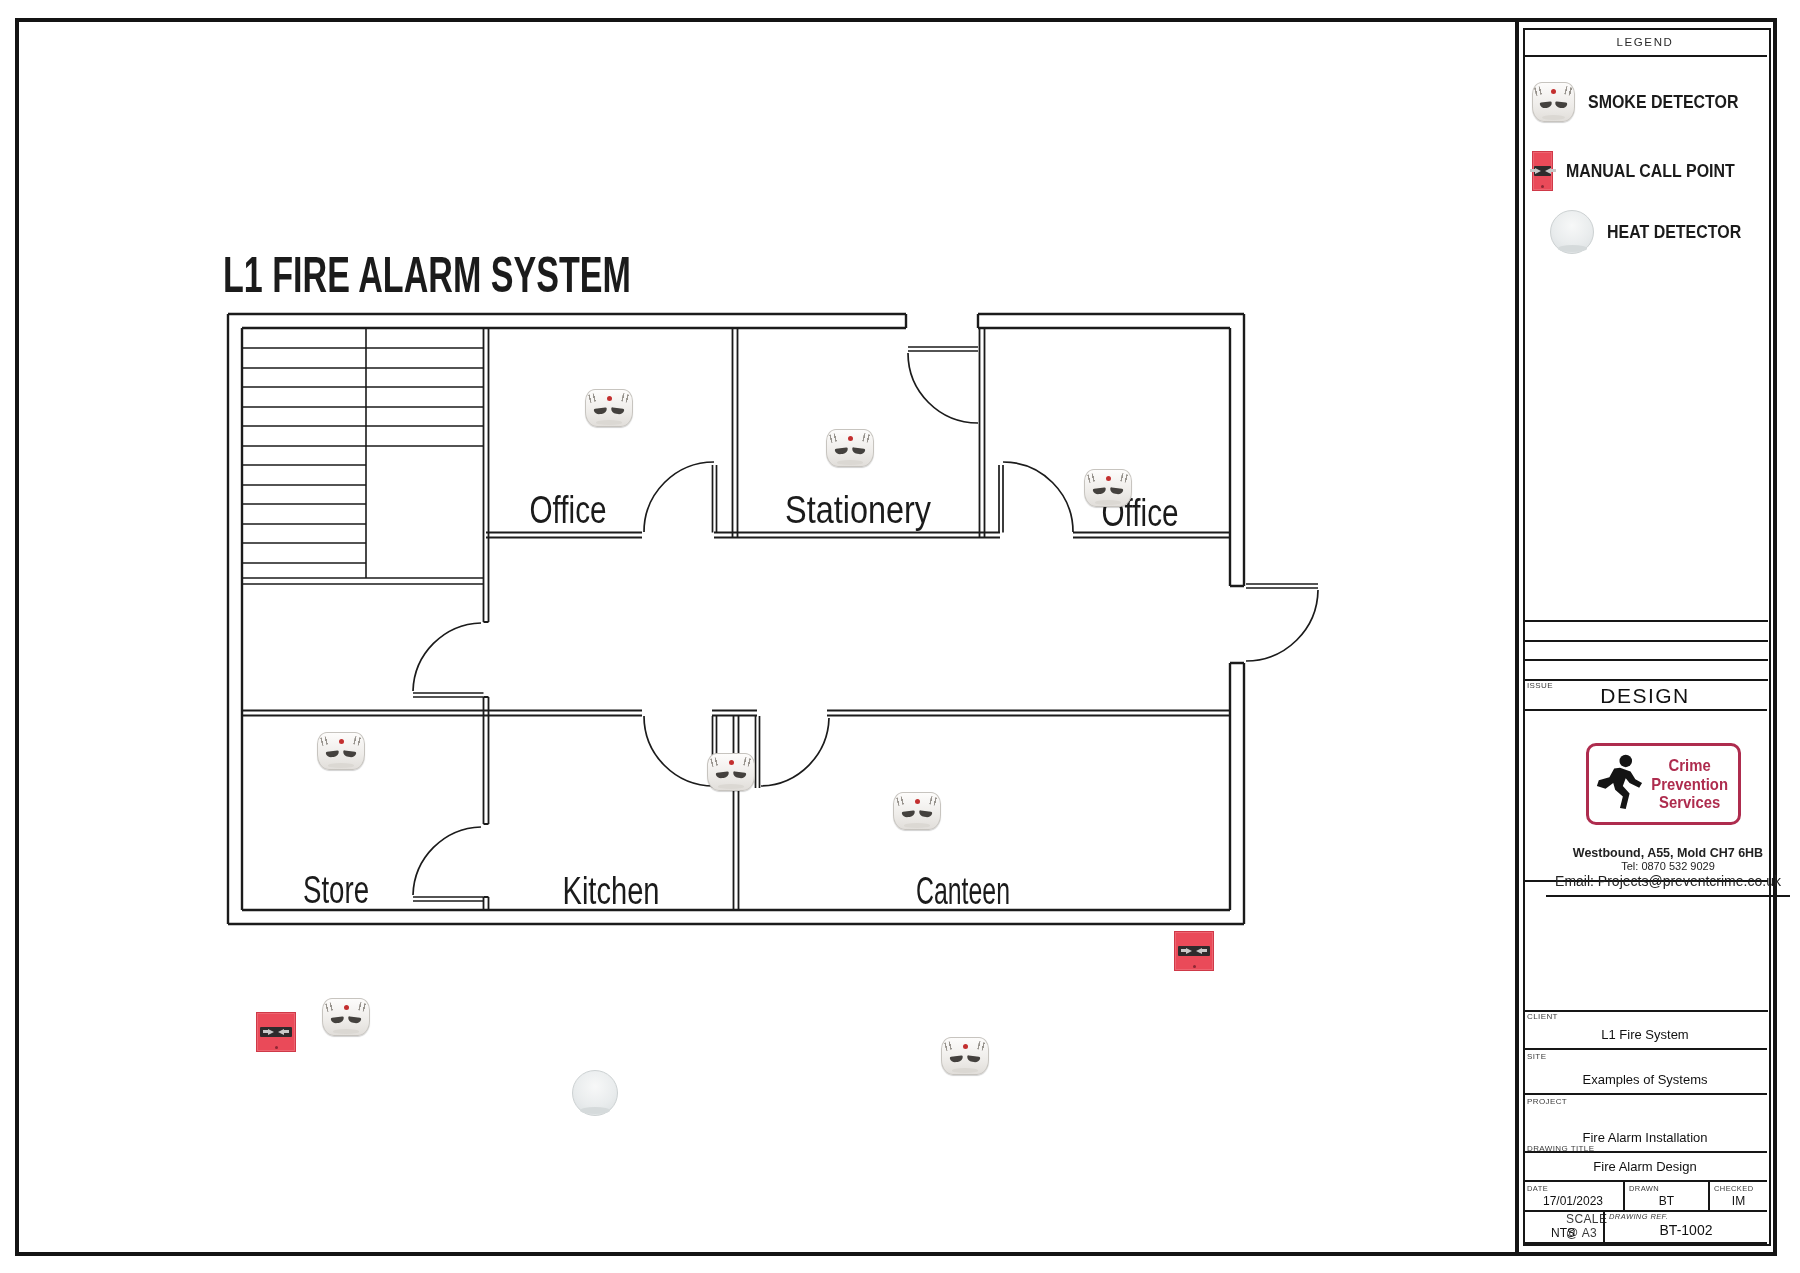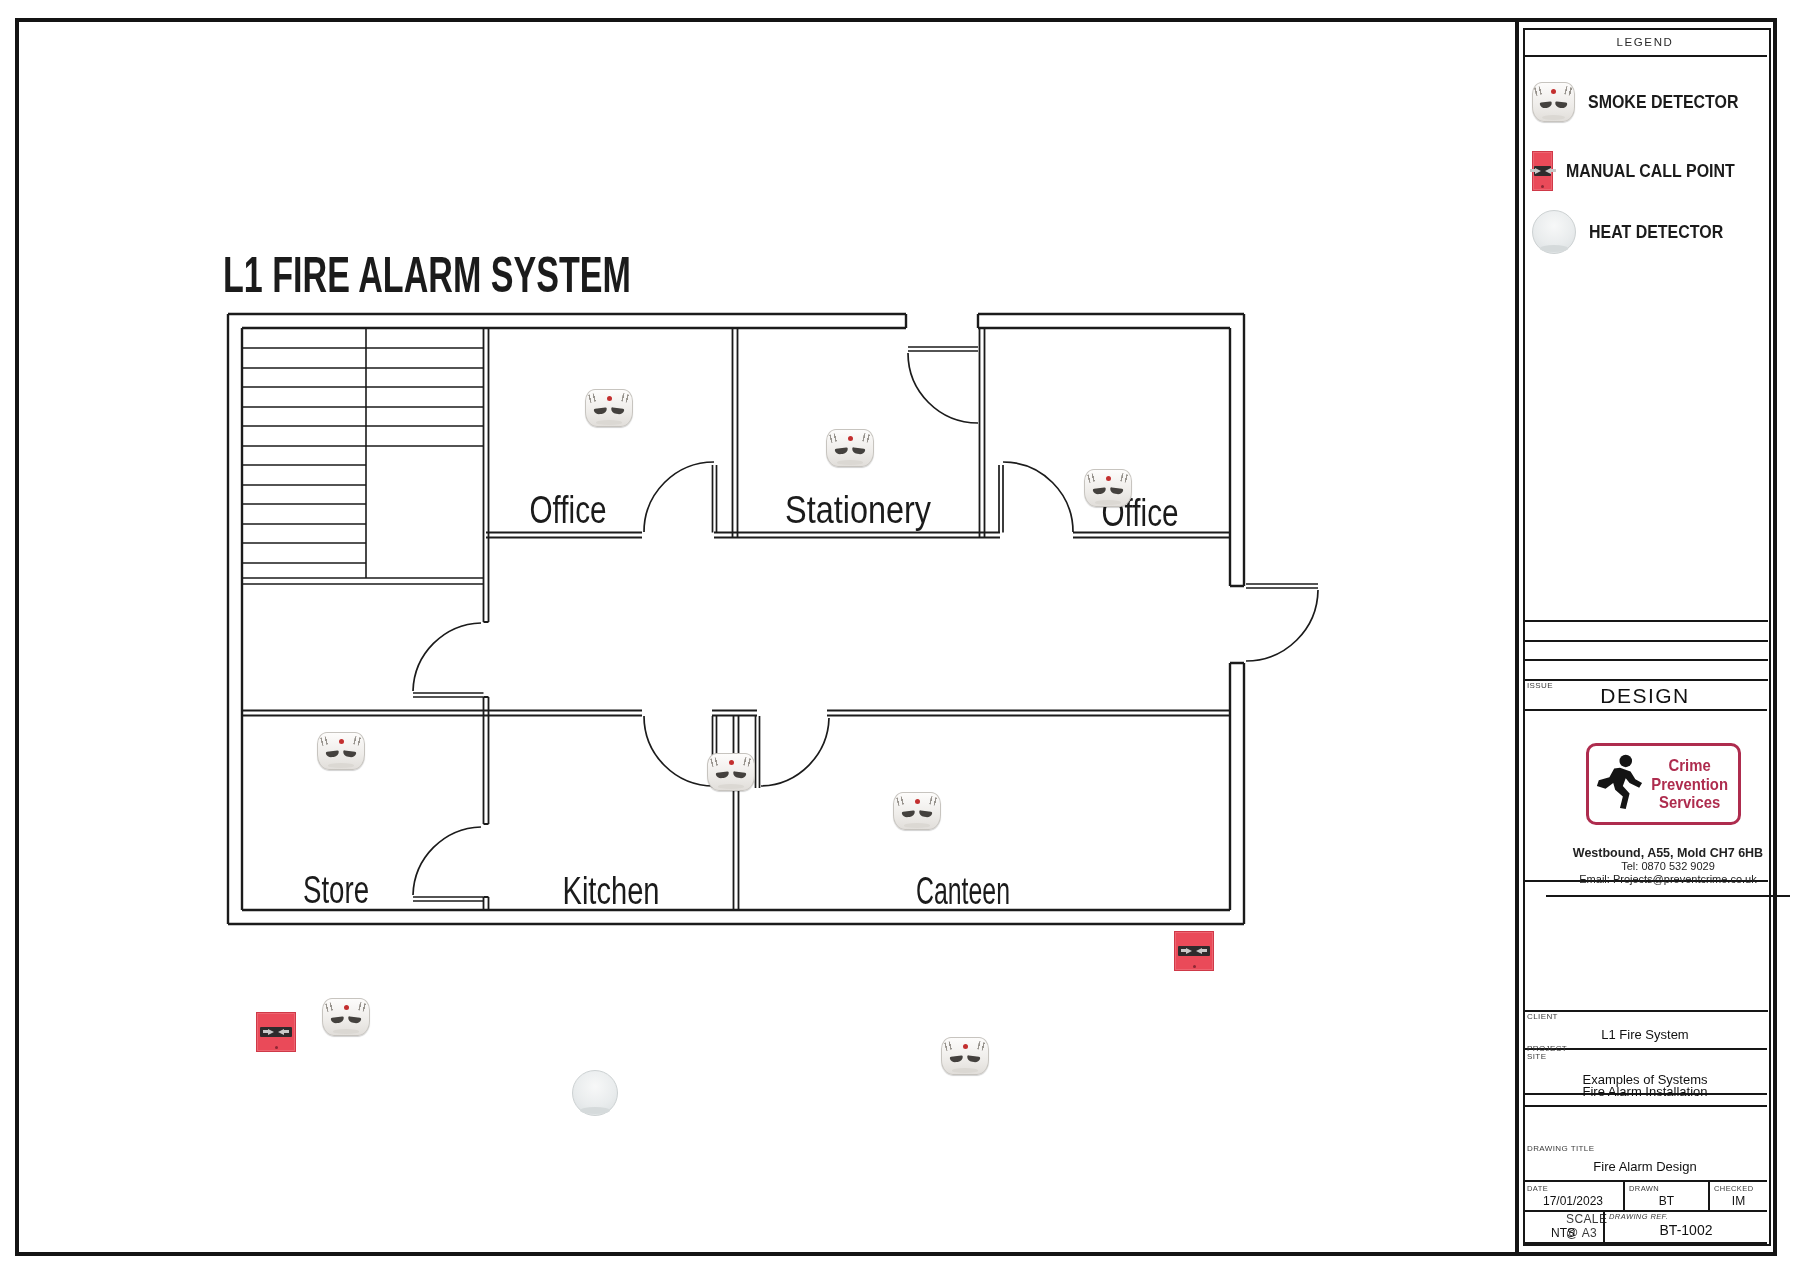--- a/index.html
+++ b/index.html
@@ -62,21 +62,21 @@
   .mini-label{position:absolute;left:4px;top:2px;font-size:8px;letter-spacing:.4px;color:#3a3a3a;}
   .issue-value{position:absolute;left:0;right:0;top:5px;text-align:center;font-size:21px;letter-spacing:1.5px;color:#111;}
 
   .logo-section{position:absolute;left:1546px;top:709px;width:244px;height:171px;border-bottom:2px solid #161616;margin-top:15px;}
   .logo-box{position:absolute;left:40px;top:19px;width:155px;height:82px;border:3px solid #ae2c4e;border-radius:10px;
     background:#fff;display:flex;align-items:center;justify-content:center;gap:3px;box-sizing:border-box;}
   .logo-text{font-size:16.5px;font-weight:bold;color:#ae2c4e;line-height:1.12;text-align:center;
     transform:scaleX(.9);transform-origin:center;white-space:nowrap;}
   .addr1{position:absolute;left:0;right:0;top:122px;text-align:center;font-size:12.5px;font-weight:bold;color:#222;}
   .addr2{position:absolute;left:0;right:0;top:136px;text-align:center;font-size:11px;color:#222;}
-  .addr3{position:absolute;left:0;right:0;top:149px;text-align:center;font-size:11px;color:#222;}
+  .addr3{position:absolute;left:0;right:0;top:149px;text-align:center;font-size:14px;color:#222;}
 
   .field-row{position:absolute;left:1523px;width:244px;border-bottom:2px solid #161616;box-sizing:border-box;}
   .field-value{position:absolute;left:0;right:0;bottom:6px;text-align:center;font-size:13px;color:#111;}
 
   .meta-row{position:absolute;left:1523px;top:1182px;width:244px;height:28px;border-bottom:2px solid #161616;display:flex;}
   .meta2-row{position:absolute;left:1523px;top:1210px;width:244px;height:32px;border-bottom:2px solid #161616;display:flex;}
   .meta-cell{position:relative;height:100%;box-sizing:border-box;}
   .meta-cell+.meta-cell{border-left:2px solid #161616;}
   .meta-val{position:absolute;left:0;right:0;bottom:2px;text-align:center;font-size:12px;color:#111;}
   .meta-val.big{font-size:14px;bottom:4px;}
@@ -243,21 +243,21 @@
 <div class="legend-item" style="top:151px;height:40px;">
   <span class="icon-mcp">
       <i class="mcp-band">
         <i class="ar ar-r"></i>
         <i class="ar ar-l"></i>
       </i>
       <i class="mcp-dot"></i>
     </span>
   <span class="legend-label">MANUAL CALL POINT</span>
 </div>
-<div class="legend-item" style="top:210px;height:44px;">
+<div class="legend-item" style="top:210px;height:44px;justify-content:flex-end;">
   <span class="icon-heat" style="width:42px;height:42px;">
       <i class="hd-lip"></i>
     </span>
   <span class="legend-label">HEAT DETECTOR</span>
 </div>
 
 <div class="hline" style="top:620px;"></div>
 <div class="hline" style="top:640px;"></div>
 <div class="hline" style="top:659px;"></div>
 <div class="hline" style="top:679px;"></div>
@@ -288,21 +288,21 @@
 </div>
 
 <div class="field-row" style="top:1010px;height:40px;">
   <span class="mini-label">CLIENT</span>
   <div class="field-value">L1 Fire System</div>
 </div>
 <div class="field-row" style="top:1050px;height:45px;">
   <span class="mini-label">SITE</span>
   <div class="field-value">Examples of Systems</div>
 </div>
-<div class="field-row" style="top:1042px;height:65px;">
+<div class="field-row" style="top:1095px;height:58px;">
   <span class="mini-label">PROJECT</span>
   <div class="field-value">Fire Alarm Installation</div>
 </div>
 <div class="field-row" style="top:1142px;height:40px;">
   <span class="mini-label">DRAWING TITLE</span>
   <div class="field-value">Fire Alarm Design</div>
 </div>
 
 <div class="meta-row">
   <div class="meta-cell" style="width:100px;">

